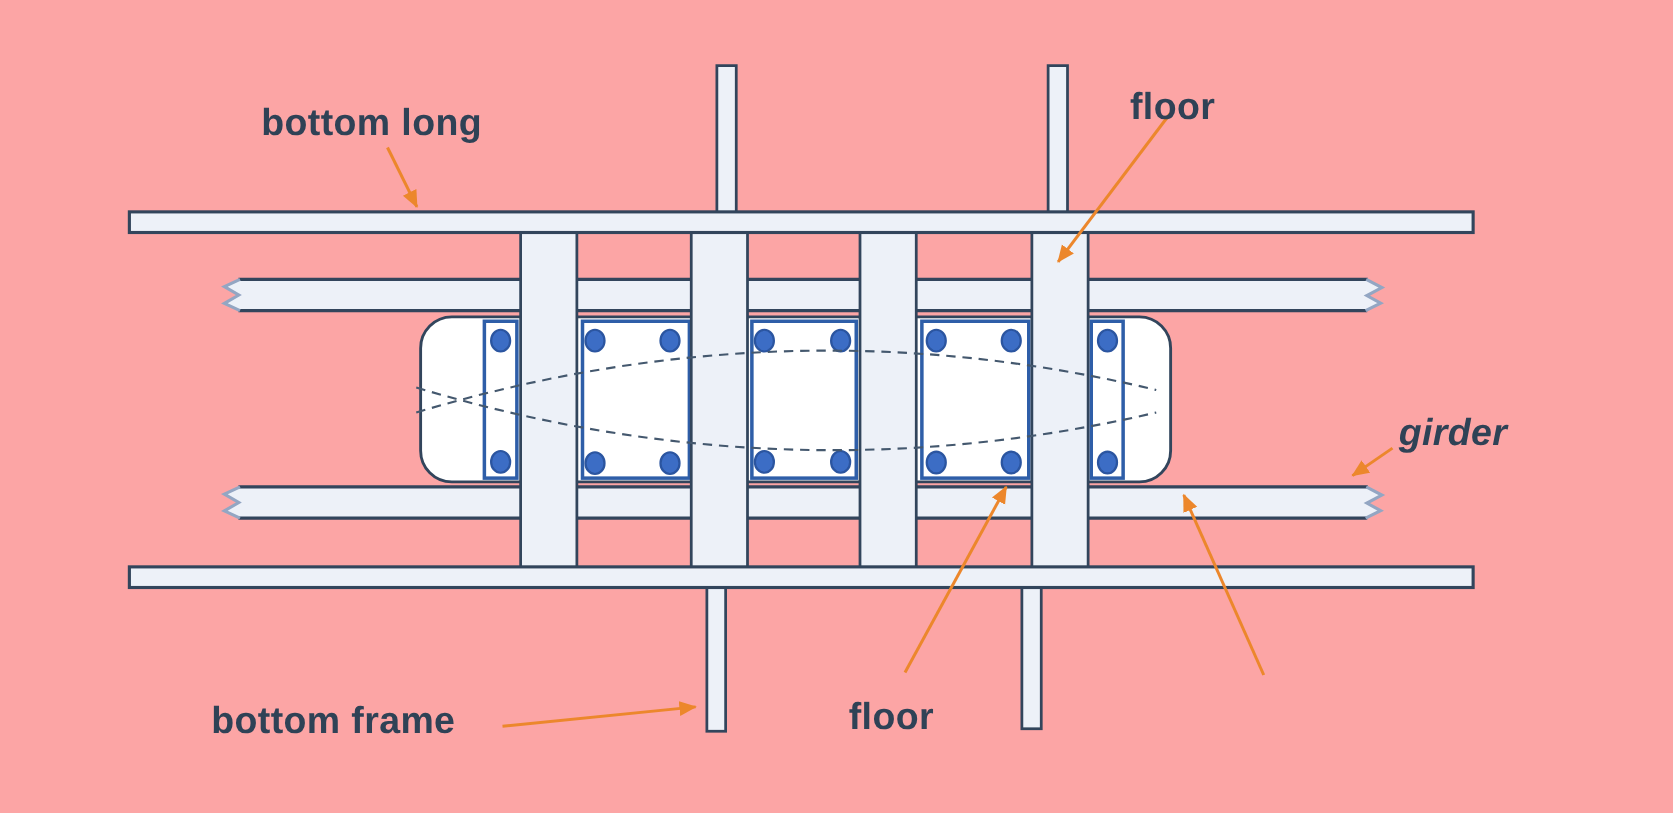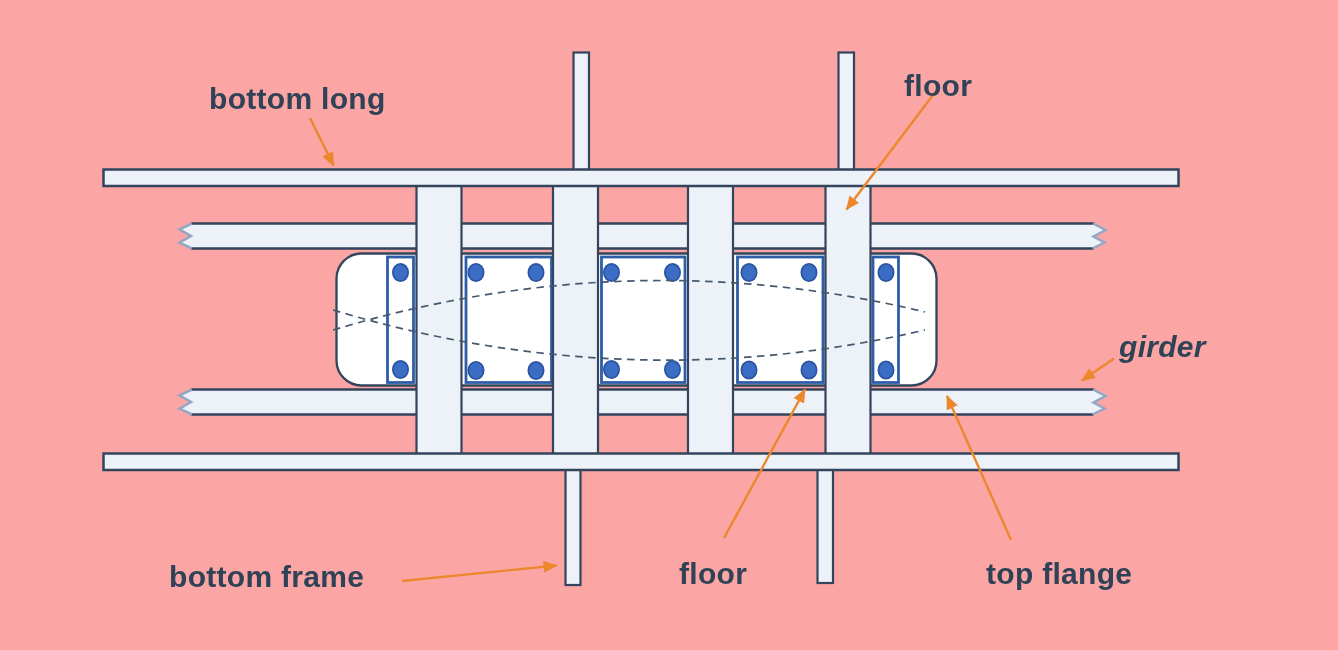--- a/index.html
+++ b/index.html
@@ -110,15 +110,14 @@
       <path class="arrow" marker-end="url(#ah)" d="M724,538 L805,389.5"></path>
       <path class="arrow" marker-end="url(#ah)" d="M1011,540 L947,396"></path>
       <path class="arrow" marker-end="url(#ah)" d="M402,581 L556.5,565.5"></path>
     </g>
   </svg>
 
   <div class="lbl" style="left:209px;top:84px;">bottom long</div>
   <div class="lbl" style="left:904px;top:55px;margin-top:16px;">floor</div>
   <div class="lbl" style="left:1119px;top:332px;font-style:italic;">girder</div>
   <div class="lbl" style="left:679px;top:559px;">floor</div>
-  <div class="lbl" style="left:986px;top:559px;">top flange</div>
   <div class="lbl" style="left:169px;top:562px;">bottom frame</div>
 </div>
 
 </body></html>

